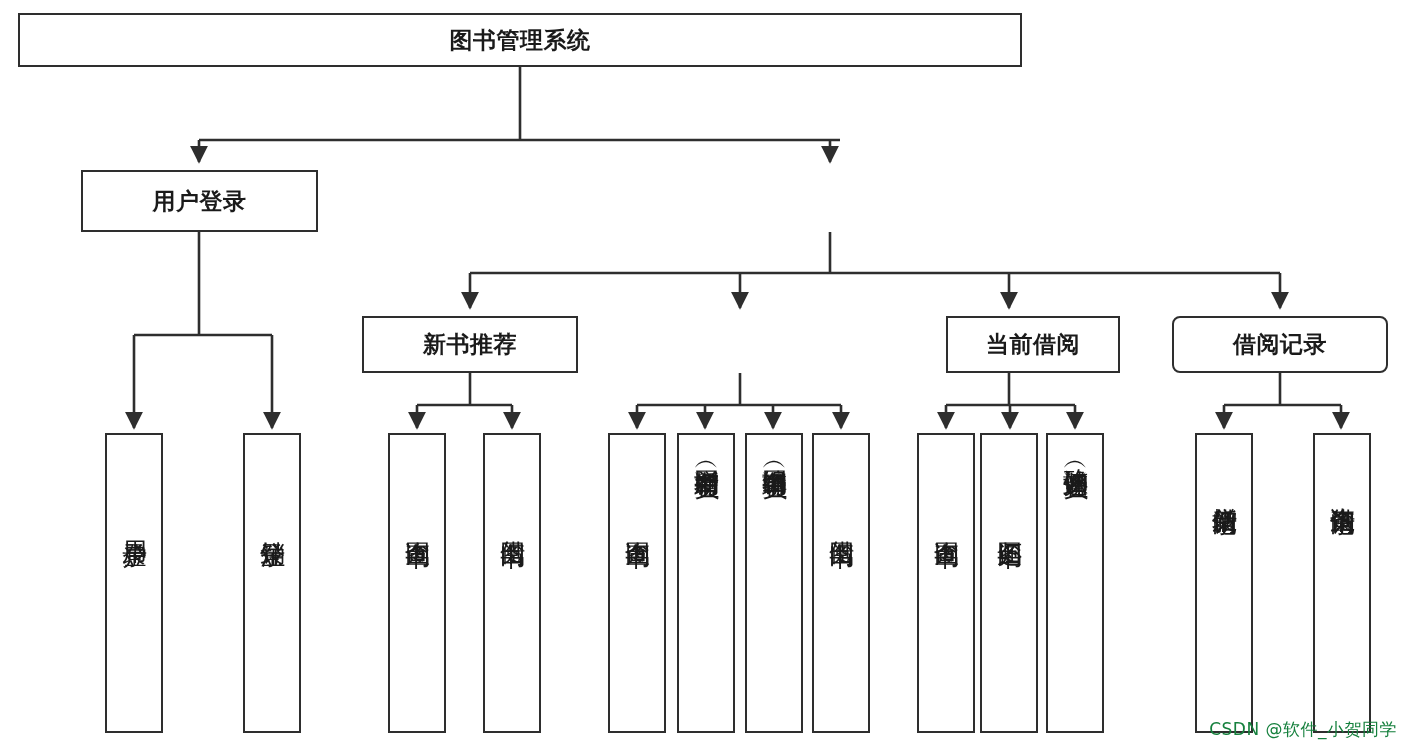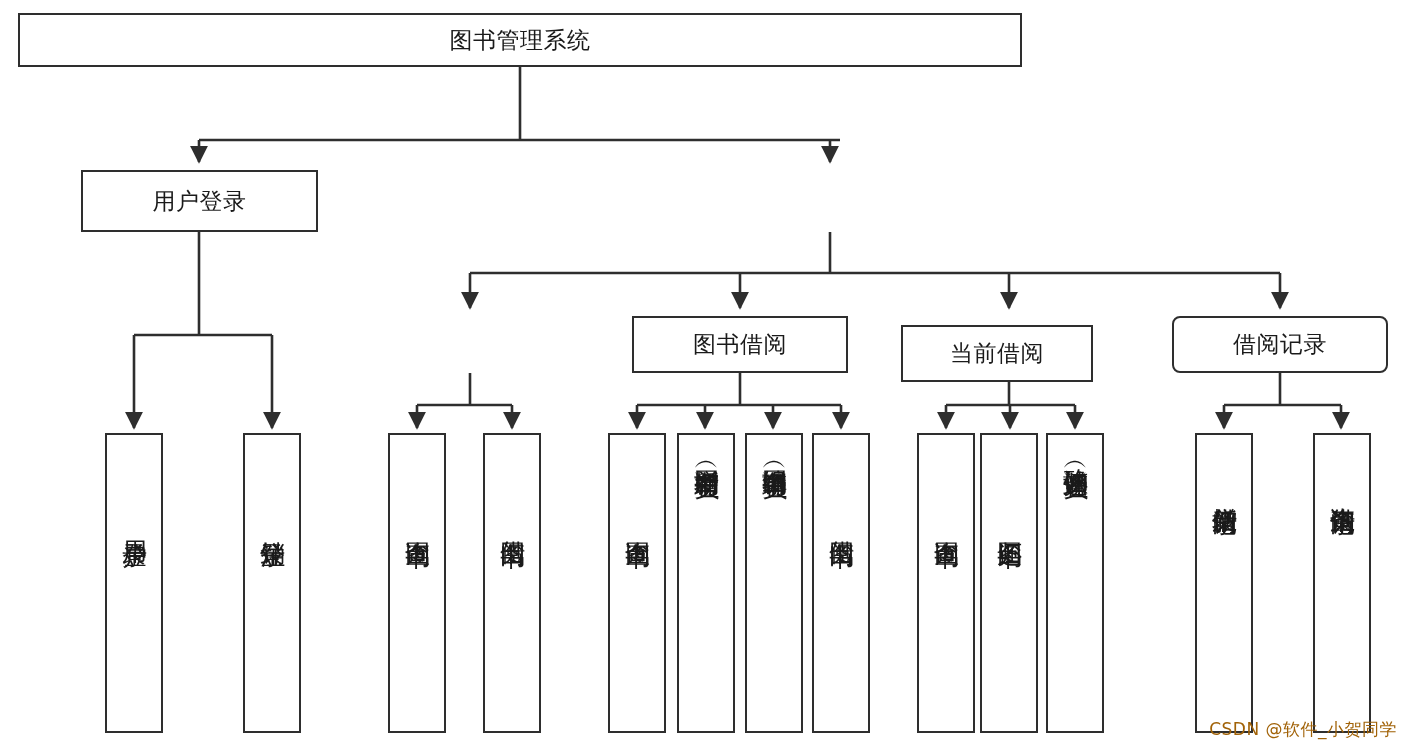--- a/index.html
+++ b/index.html
@@ -38,20 +38,21 @@
     color: #1a1a1a;
   }
   .node .label {
     display: block;
     text-align: center;
     line-height: 1.0;
     letter-spacing: 0.5px;
   }
   .node.horiz .label {
     font-size: 23px;
+    font-weight: bold;
   }
   .node.vert {
     align-items: flex-start;
     padding-top: 14px;
   }
   .node.vert .label {
     writing-mode: vertical-rl;
     text-orientation: upright;
     font-size: 25px;
     line-height: 1.06;
@@ -62,21 +63,21 @@
     padding-top: 72px;
   }
   .node.vert.midlow .label {
     padding-top: 38px;
   }
   .watermark {
     position: absolute;
     right: 8px;
     bottom: 6px;
     font-size: 17px;
-    color: #a16207;
+    color: #15803d;
     letter-spacing: 0.5px;
     white-space: nowrap;
   }
 </style>
 </head>
 <body>
 
 <div id="canvas">
 
   <svg class="edges" viewBox="0 0 1405 747" width="1405" height="747" xmlns="http://www.w3.org/2000/svg">
@@ -131,24 +132,24 @@
   </svg>
 
   <div class="node horiz" style="left:18px; top:13px; width:1004px; height:54px;">
     <span class="label">图书管理系统</span>
   </div>
 
   <div class="node horiz" style="left:81px; top:170px; width:237px; height:62px;">
     <span class="label">用户登录</span>
   </div>
 
-  <div class="node horiz" style="left:632px; top:316px; width:216px; height:57px;">
-    <span class="label">图书借阅</span>
+  <div class="node horiz" style="left:362px; top:316px; width:216px; height:57px;">
+    <span class="label">新书推荐</span>
   </div>
-  <div class="node horiz" style="left:901px; top:316px; width:192px; height:57px;margin-top:9px;">
+  <div class="node horiz" style="left:946px; top:316px; width:174px; height:57px;">
     <span class="label">当前借阅</span>
   </div>
   <div class="node horiz" style="left:1172px; top:316px; width:216px; height:57px;border-radius:8px;">
     <span class="label">借阅记录</span>
   </div>
 
   <div class="node vert mid" style="left:105px; top:433px; width:58px; height:300px;">
     <span class="label">用户登录</span>
   </div>
   <div class="node vert mid" style="left:243px; top:433px; width:58px; height:300px;">

